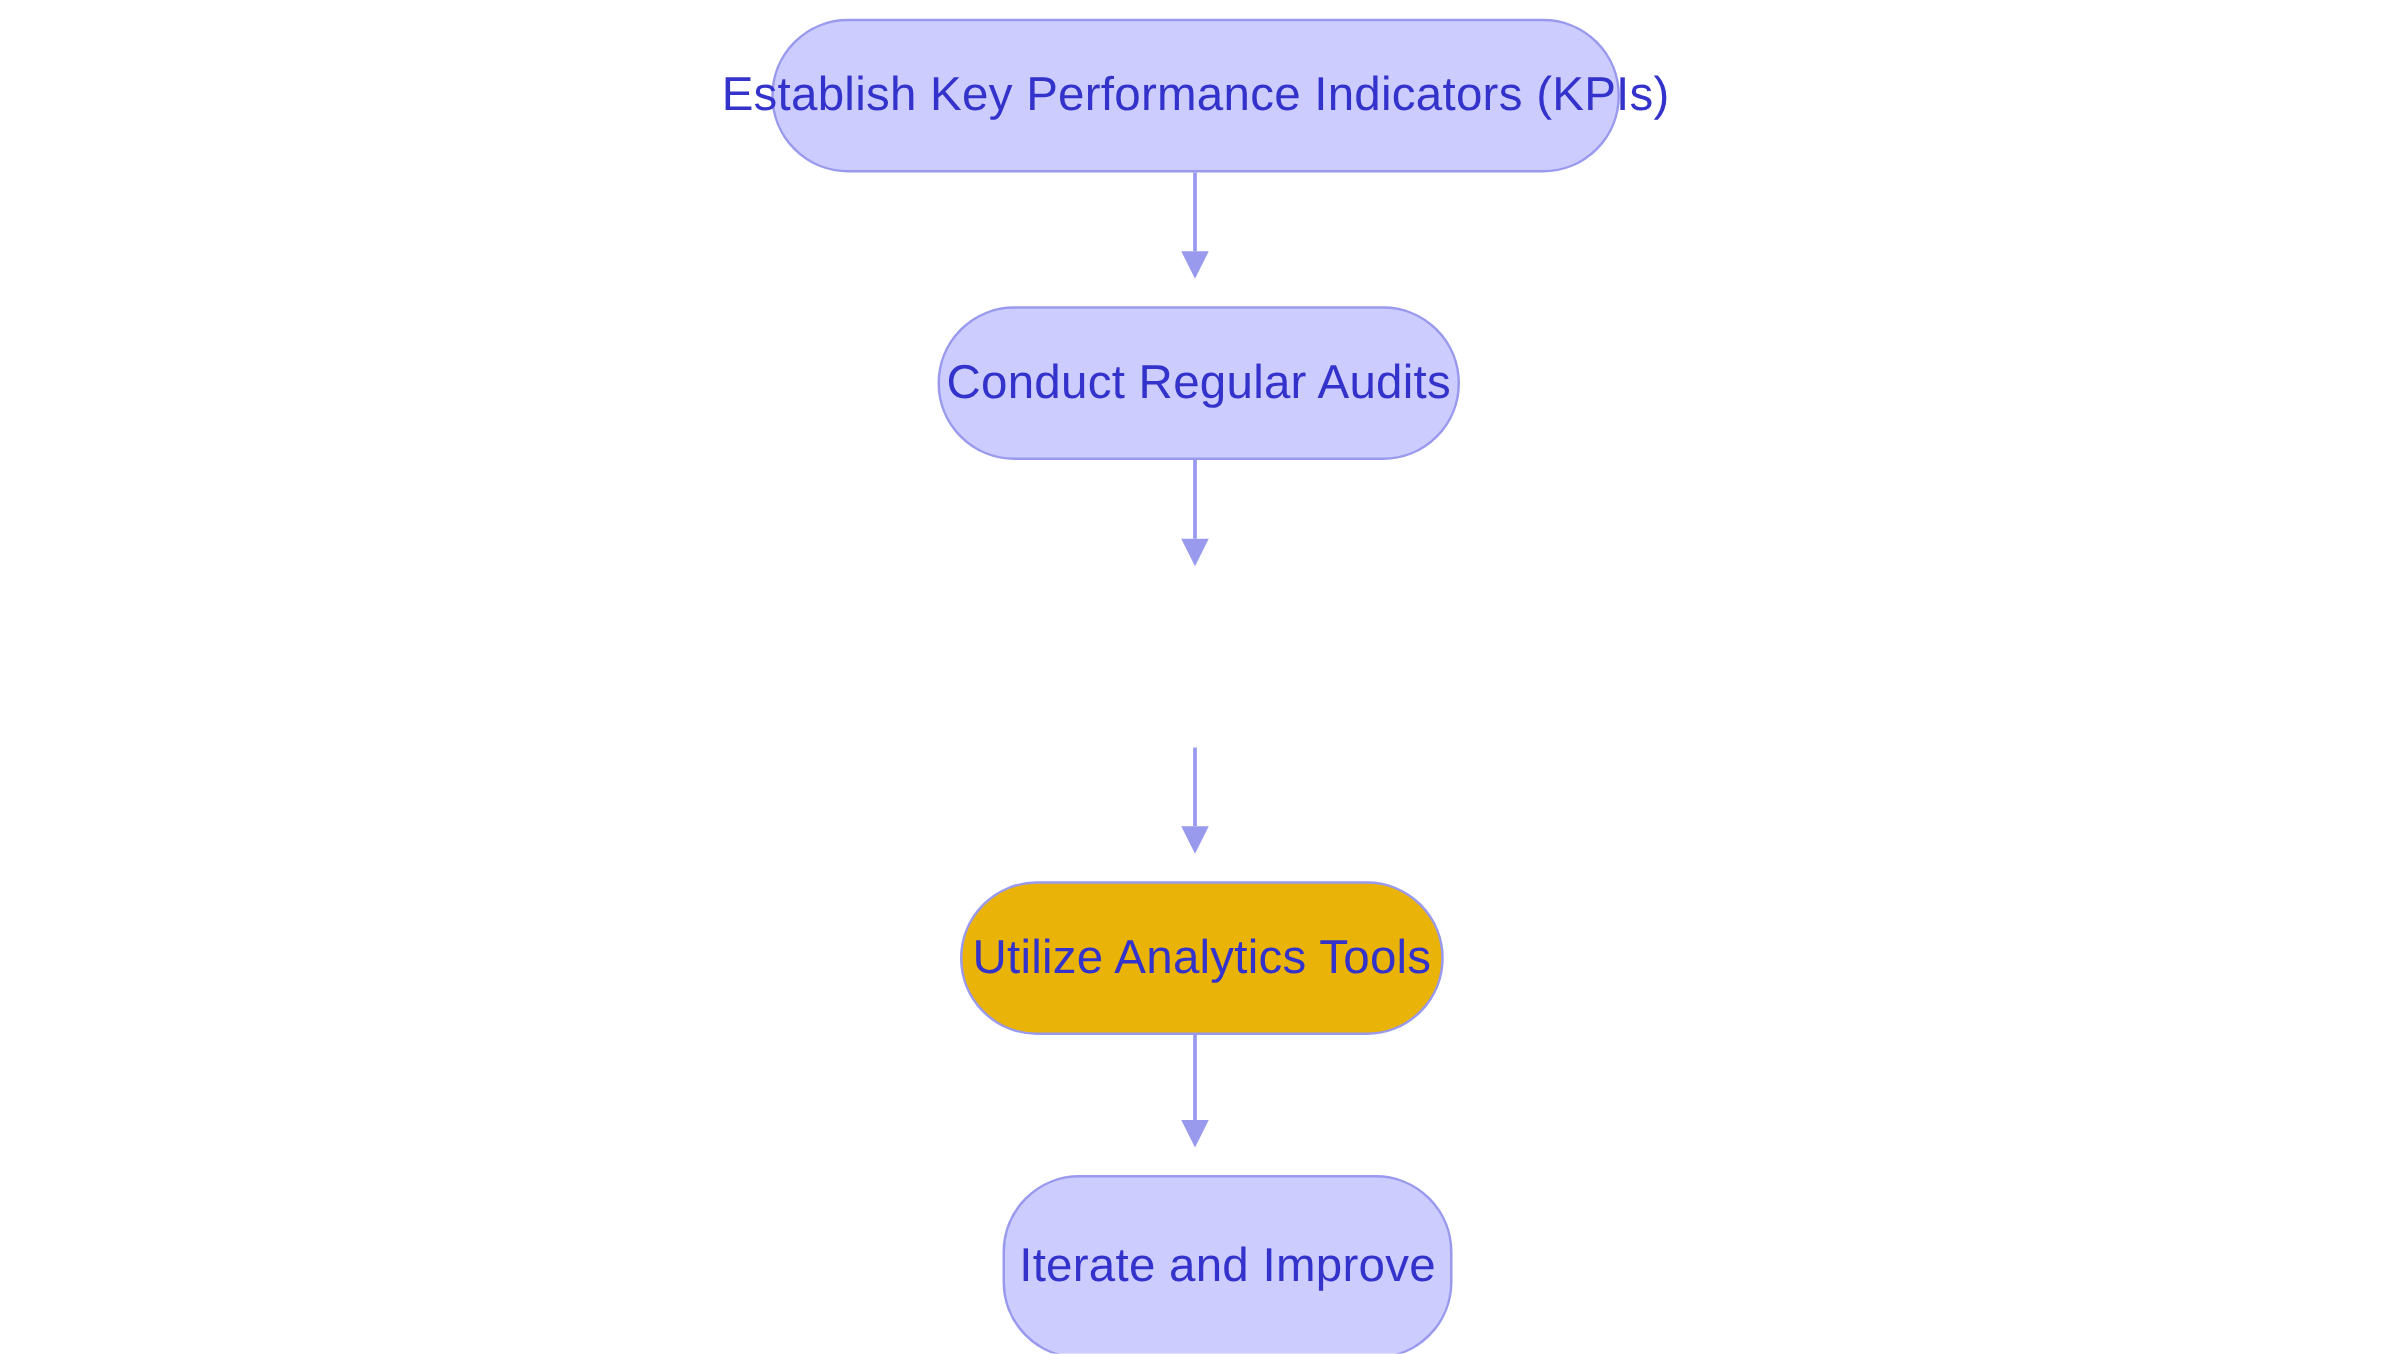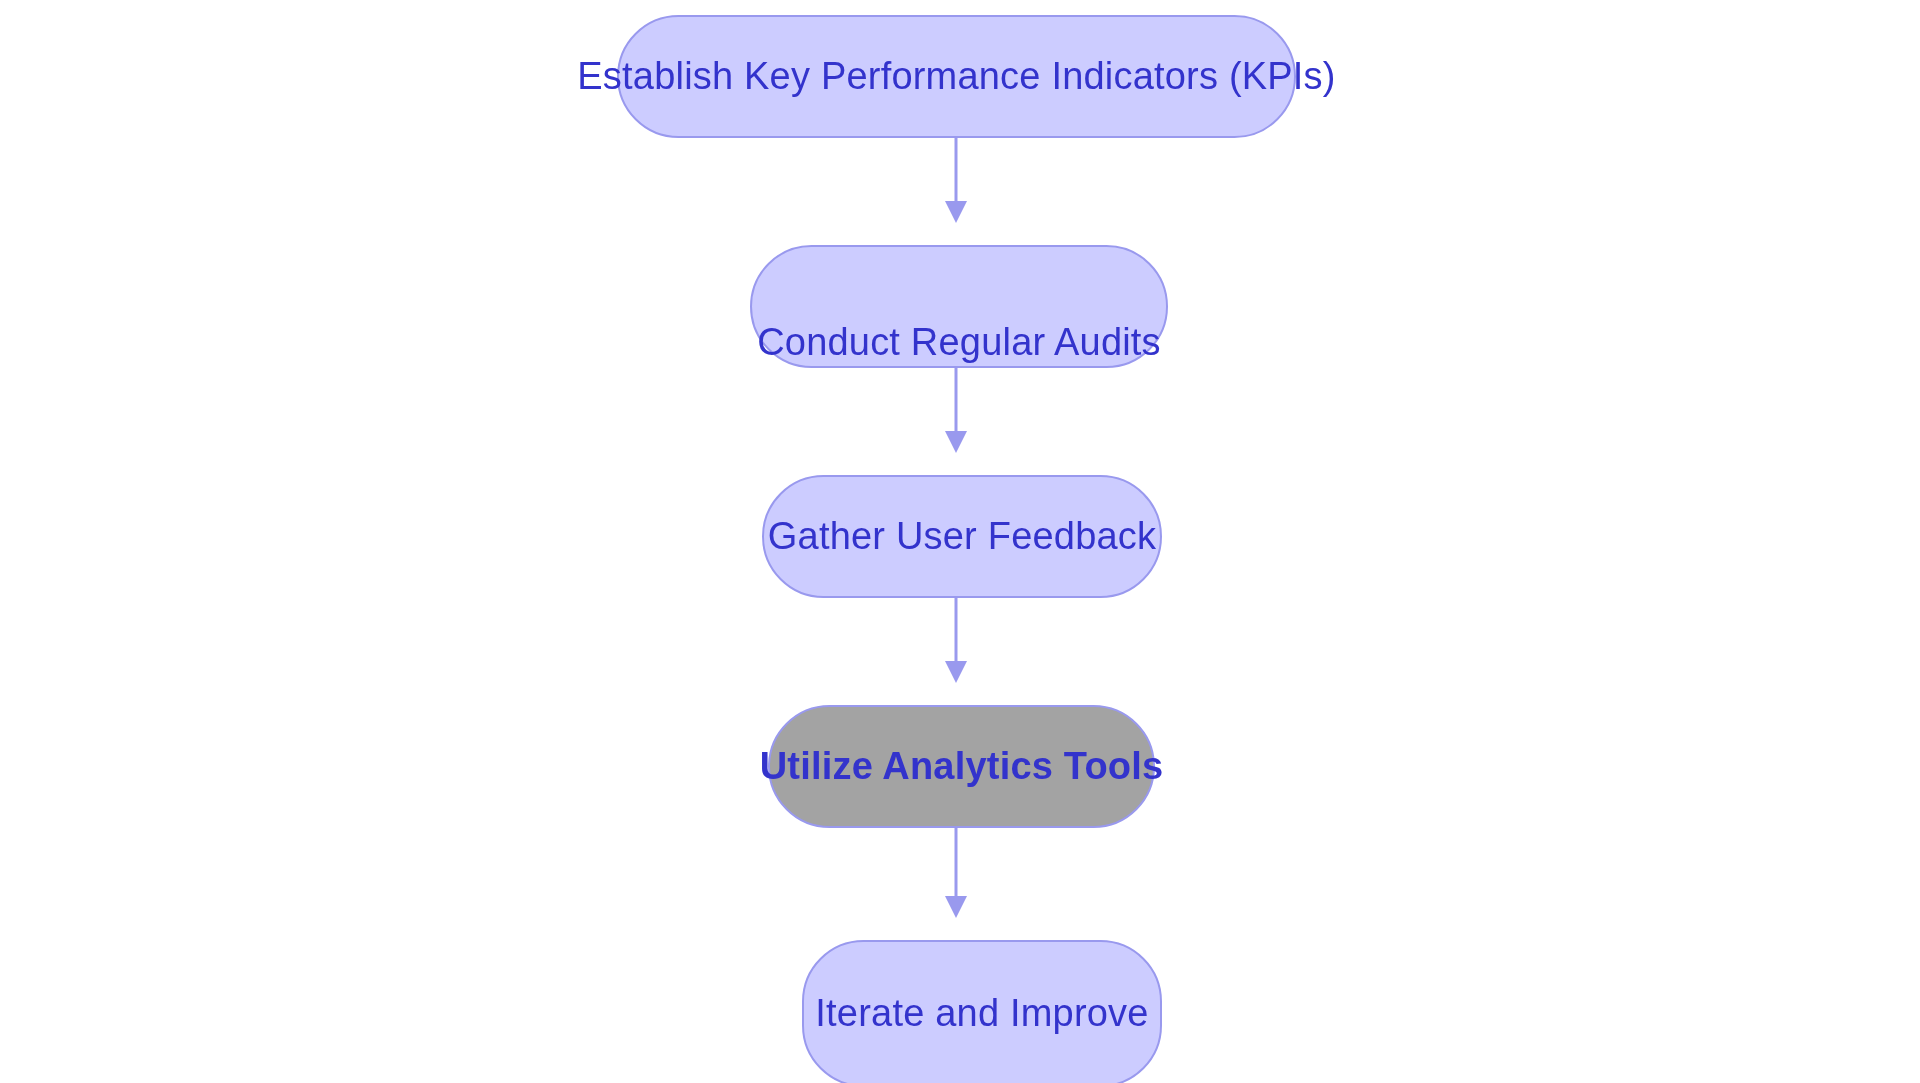--- a/index.html
+++ b/index.html
@@ -92,27 +92,24 @@
       <div class="connector-arrow" style="top: 63px; border-top-color: rgb(153, 153, 238);"></div>
     </div>
     <div class="connector" id="edge-3" style="left: 956px; top: 828px; height: 90px;">
       <div class="connector-line" style="height: 68px; background: rgb(153, 153, 238);"></div>
       <div class="connector-arrow" style="top: 68px; border-top-color: rgb(153, 153, 238);"></div>
     </div>
 
     <div class="node" id="node-0" style="left: 617px; top: 15px; width: 679px; height: 123px; border-radius: 61.5px; background: rgb(204, 204, 255); border-color: rgb(153, 153, 238); color: rgb(51, 51, 204);">
       <span class="node-label">Establish Key Performance Indicators (KPIs)</span>
     </div>
-    <div class="node" id="node-1" style="left: 750px; top: 245px; width: 418px; height: 123px; border-radius: 61.5px; background: rgb(204, 204, 255); border-color: rgb(153, 153, 238); color: rgb(51, 51, 204); align-items: flex-end;">
+    <div class="node" id="node-1" style="left: 750px; top: 245px; width: 418px; height: 123px; border-radius: 61.5px; background: rgb(204, 204, 255); border-color: rgb(153, 153, 238); color: rgb(51, 51, 204);">
       <span class="node-label">Conduct Regular Audits</span>
     </div>
-    <div class="node" id="node-2" style="left: 762px; top: 475px; width: 400px; height: 123px; border-radius: 61.5px; background: rgb(204, 204, 255); border-color: rgb(153, 153, 238); color: rgb(51, 51, 204);">
-      <span class="node-label">Gather User Feedback</span>
-    </div>
-    <div class="node" id="node-3" style="left: 768px; top: 705px; width: 387px; height: 123px; border-radius: 61.5px; background: #a3a3a3; border-color: rgb(153, 153, 238); color: rgb(51, 51, 204); font-weight: bold;">
+    <div class="node" id="node-3" style="left: 768px; top: 705px; width: 387px; height: 123px; border-radius: 61.5px; background: #eab308; border-color: rgb(153, 153, 238); color: rgb(51, 51, 204);">
       <span class="node-label">Utilize Analytics Tools</span>
     </div>
     <div class="node" id="node-4" style="left: 802px; top: 940px; width: 360px; height: 147px; border-radius: 61.5px; background: rgb(204, 204, 255); border-color: rgb(153, 153, 238); color: rgb(51, 51, 204); align-items: center;">
       <span class="node-label">Iterate and Improve</span>
     </div>
 
   </div>
 </div>
 
 </body></html>

